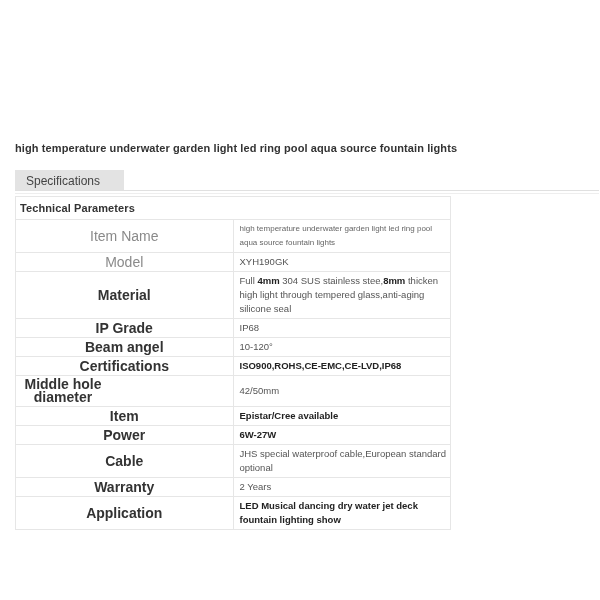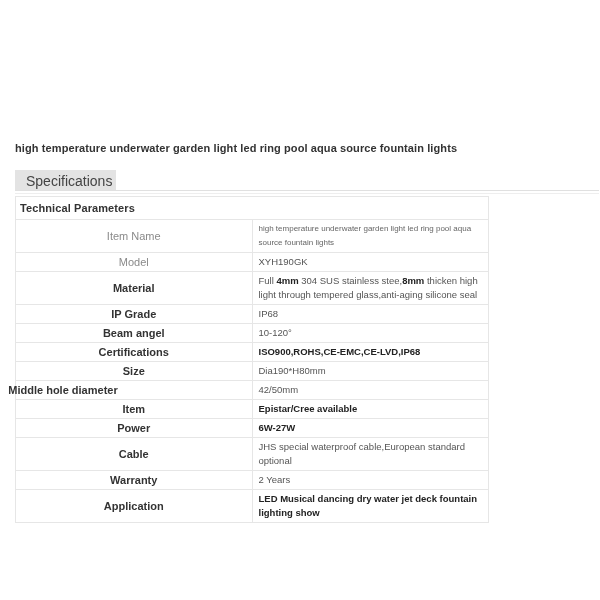--- a/index.html
+++ b/index.html
@@ -42,23 +42,23 @@
     position: absolute;
     left: 8px;
     top: 170px;
     width: 584px;
     height: 22px;
   }
   .tab {
     display: inline-block;
     background: #e3e3e3;
     color: #444444;
-    font-size: 14px;
+    font-size: 12px;
     line-height: 9px;
-    padding: 6px 3px 6px 10px;
+    padding: 6px 23px 6px 10px;
     border: 1px solid #e3e3e3;
     border-bottom: none;
     box-sizing: border-box;
     height: 20px;
     vertical-align: bottom;
   }
   .tab-underline {
     position: absolute;
     left: 0px;
     top: 20px;
@@ -77,40 +77,40 @@
 
   
   .spec-table-wrap {
     position: absolute;
     left: 8px;
     top: 196px;
     width: 474px;
   }
   table.spec {
     border-collapse: collapse;
-    width: 474px;
+    width: 436px;
     table-layout: fixed;
   }
   table.spec td {
     border: 1px solid #e6e6e6;
     padding: 0;
     vertical-align: middle;
   }
   .sect-head {
     font-size: 11px;
     font-weight: bold;
     color: #333333;
     padding: 3px 4px 4px 4px !important;
     height: 15px;
     letter-spacing: 0.1px;
   }
   td.lbl {
     width: 104px;
     text-align: center;
-    font-size: 11px;
+    font-size: 14px;
     font-weight: bold;
     color: #333333;
     padding: 2px 0 2px 0 !important;
     line-height: 13px;
     overflow: visible;
     white-space: normal;
   }
   td.lbl.muted {
     font-weight: normal;
     color: #8a8a8a;
@@ -177,24 +177,20 @@
           </tr>
           <tr>
             <td class="lbl">Beam angel</td>
             <td class="val">10-120°</td>
           </tr>
           <tr>
             <td class="lbl">Certifications</td>
             <td class="val bold">ISO900,ROHS,CE-EMC,CE-LVD,IP68</td>
           </tr>
           <tr>
-            <td class="lbl">Size</td>
-            <td class="val">Dia190*H80mm</td>
-          </tr>
-          <tr>
             <td class="lbl">
               <span class="overflow-label">Middle hole diameter</span>
             </td>
             <td class="val">42/50mm</td>
           </tr>
           <tr>
             <td class="lbl">Item</td>
             <td class="val bold">Epistar/Cree available</td>
           </tr>
           <tr>

